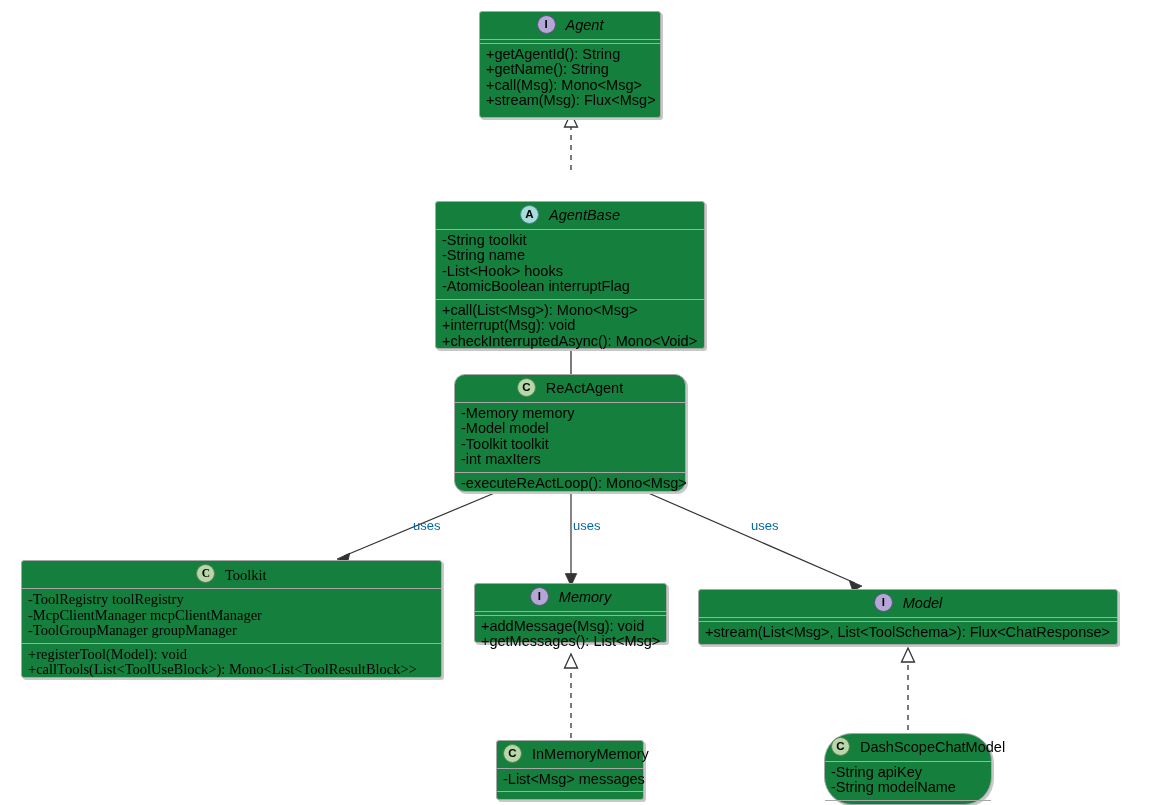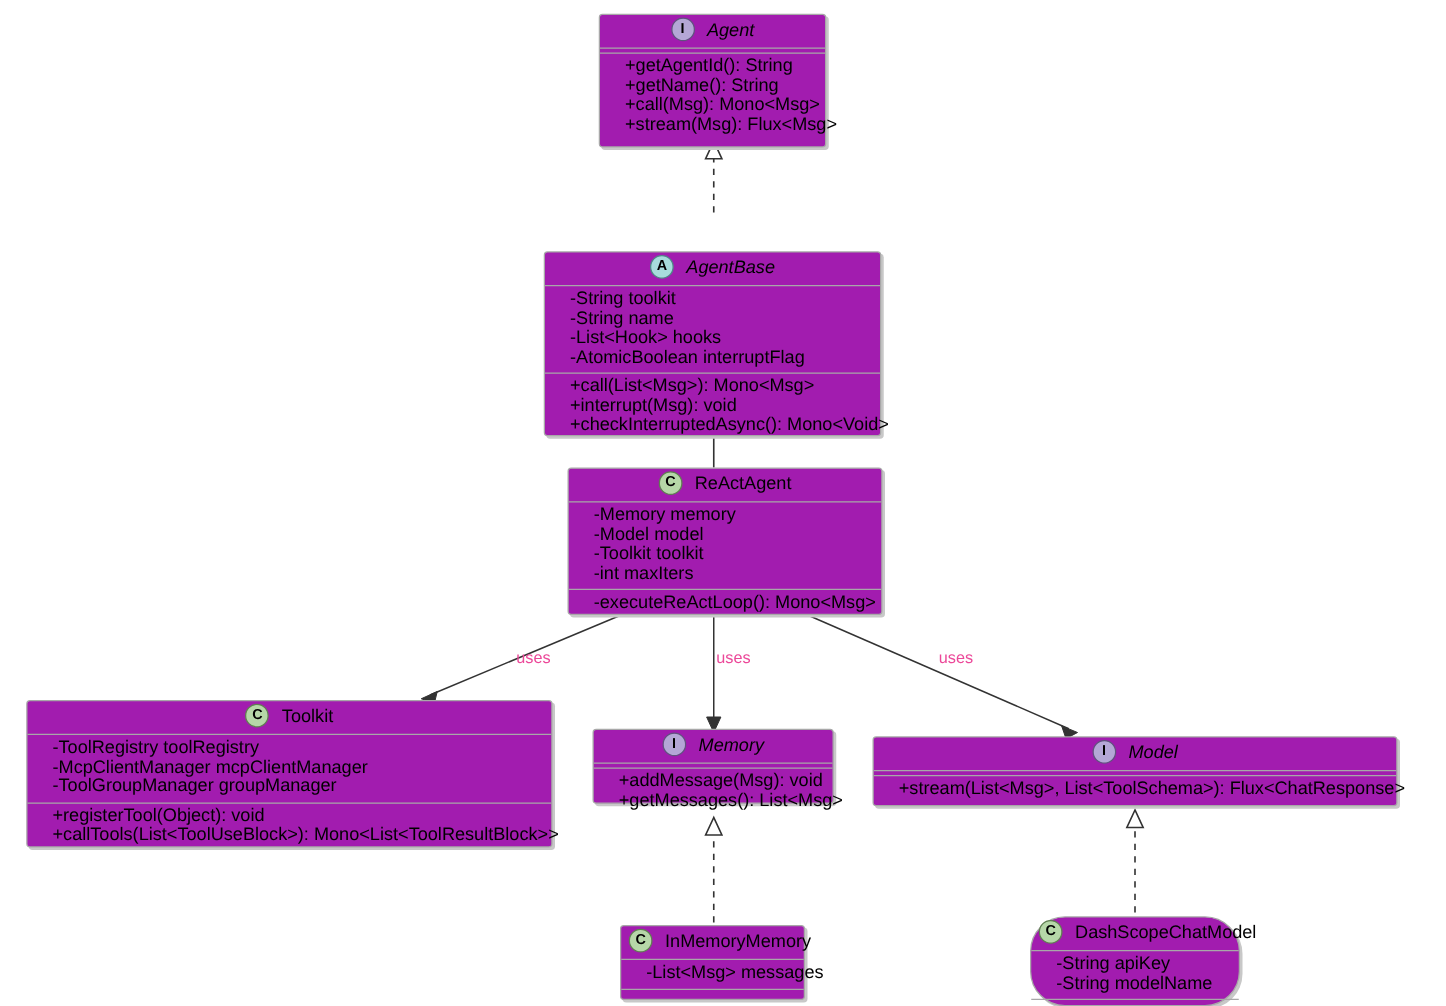--- a/index.html
+++ b/index.html
@@ -15,21 +15,21 @@
     position: relative;
     width: 1157px;
     height: 805px;
     background: #ffffff;
     overflow: hidden;
   }
   
   .uml-box {
     position: absolute;
     box-sizing: border-box;
-    background: #a21caf;
+    background: #15803d;
     border: 1px solid #a8a8a8;
     border-radius: 3px;
     box-shadow: 2px 2px 0 0 #c8c8c8;
     z-index: 5;
   }
   .uml-header {
     box-sizing: border-box;
     text-align: center;
     padding: 3px 6px 4px 6px;
     white-space: nowrap;
@@ -38,21 +38,21 @@
     line-height: 18px;
   }
   .uml-divider {
     height: 1px;
     background: #a8a8a8;
     font-size: 0;
     line-height: 0;
   }
   .uml-compartment {
     box-sizing: border-box;
-    padding: 3px 5px 4px 20px;
+    padding: 3px 5px 4px 6px;
     font-size: 14.5px;
     color: #000000;
   }
   .uml-row {
     white-space: nowrap;
     line-height: 15.5px;
     padding: 0;
   }
   .cls-name {
     font-size: 14.5px;
@@ -97,21 +97,21 @@
     left: 0;
     top: 0;
     width: 1157px;
     height: 805px;
     z-index: 1;
     pointer-events: none;
   }
   .edge-label {
     position: absolute;
     font-size: 13px;
-    color: #ec4899;
+    color: #0369a1;
     white-space: nowrap;
     z-index: 4;
     background: transparent;
   }
 </style>
 </head>
 <body>
 
 <div id="canvas">
 
@@ -185,52 +185,52 @@
       <div class="uml-row">-AtomicBoolean interruptFlag</div>
     </div>
     <div class="uml-divider"></div>
     <div class="uml-compartment">
       <div class="uml-row">+call(List&lt;Msg&gt;): Mono&lt;Msg&gt;</div>
       <div class="uml-row">+interrupt(Msg): void</div>
       <div class="uml-row">+checkInterruptedAsync(): Mono&lt;Void&gt;</div>
     </div>
   </div>
 
-  <div class="uml-box" style="left:454px; top:374px; width:252px; height:118px;">
+  <div class="uml-box" style="left:454px; top:374px; width:232px; height:118px;border-radius:11px;">
     <div class="uml-header">
       <span class="icon-circle concrete">C</span>
       <span class="cls-name">ReActAgent</span>
     </div>
     <div class="uml-divider"></div>
     <div class="uml-compartment">
       <div class="uml-row">-Memory memory</div>
       <div class="uml-row">-Model model</div>
       <div class="uml-row">-Toolkit toolkit</div>
       <div class="uml-row">-int maxIters</div>
     </div>
     <div class="uml-divider"></div>
     <div class="uml-compartment">
       <div class="uml-row">-executeReActLoop(): Mono&lt;Msg&gt;</div>
     </div>
   </div>
 
-  <div class="uml-box" style="left:21px; top:560px; width:421px; height:118px;">
+  <div class="uml-box" style="left:21px; top:560px; width:421px; height:118px;font-family:Liberation Serif, serif;">
     <div class="uml-header">
       <span class="icon-circle concrete">C</span>
       <span class="cls-name">Toolkit</span>
     </div>
     <div class="uml-divider"></div>
     <div class="uml-compartment">
       <div class="uml-row">-ToolRegistry toolRegistry</div>
       <div class="uml-row">-McpClientManager mcpClientManager</div>
       <div class="uml-row">-ToolGroupManager groupManager</div>
     </div>
     <div class="uml-divider"></div>
     <div class="uml-compartment">
-      <div class="uml-row">+registerTool(Object): void</div>
+      <div class="uml-row">+registerTool(Model): void</div>
       <div class="uml-row">+callTools(List&lt;ToolUseBlock&gt;): Mono&lt;List&lt;ToolResultBlock&gt;&gt;</div>
     </div>
   </div>
 
   <div class="uml-box" style="left:474px; top:583px; width:193px; height:60px;">
     <div class="uml-header">
       <span class="icon-circle iface">I</span>
       <span class="cls-name italic">Memory</span>
     </div>
     <div class="uml-divider"></div>

